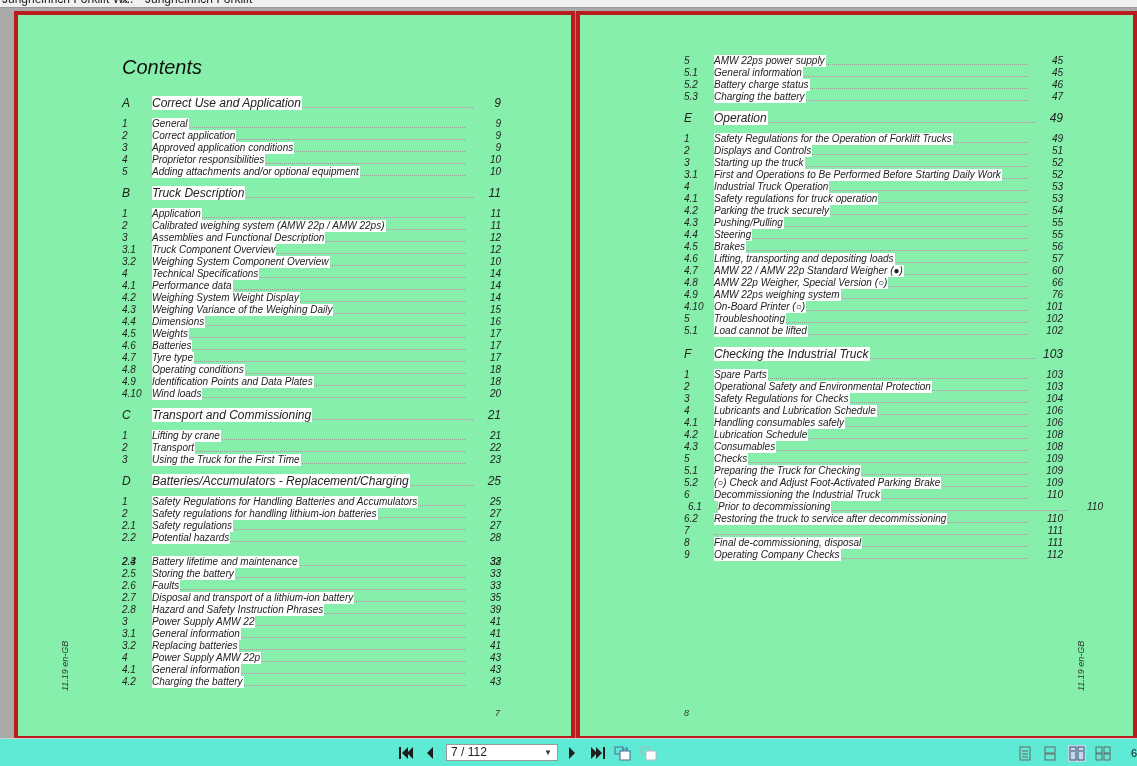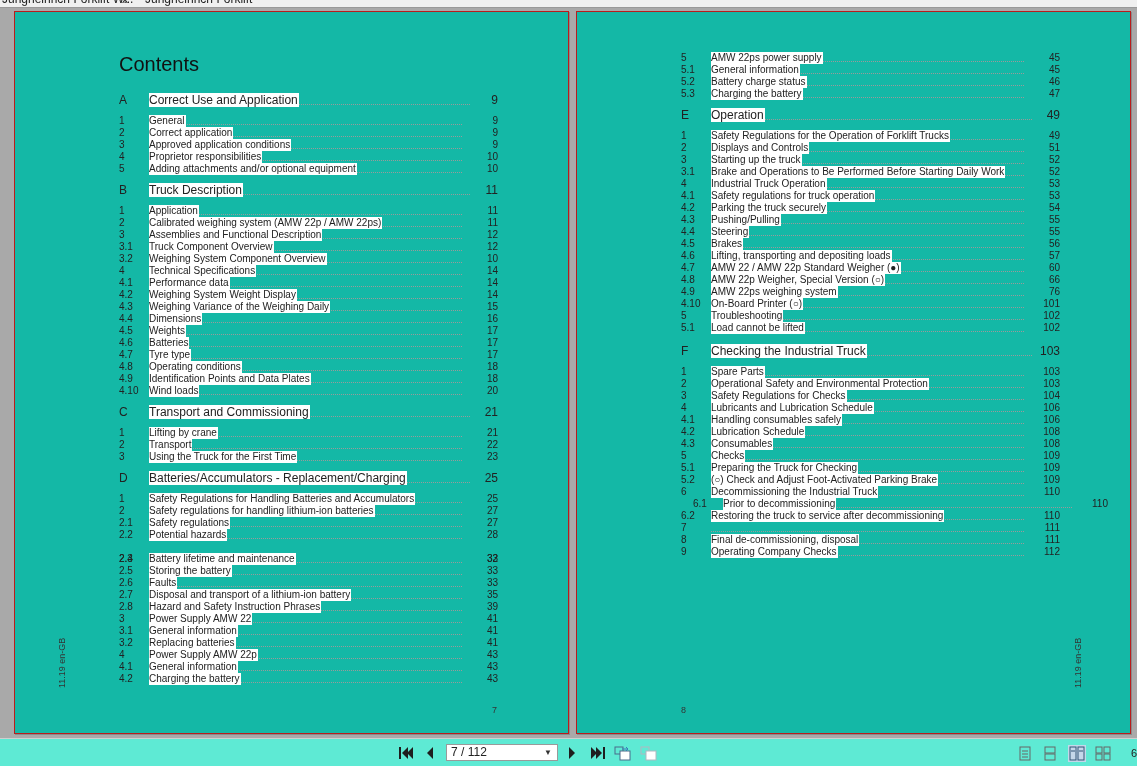--- a/index.html
+++ b/index.html
@@ -14,22 +14,22 @@
   }
   .tab {
     position:absolute; top:-8px; height:14px; font-size:12px; color:#222;
     white-space:nowrap; line-height:14px;
   }
   .tab-close { position:absolute; top:-8px; left:122px; font-size:12px; color:#222; line-height:14px; }
   .viewer {
     position:absolute; left:0; top:8px; width:1137px; height:728px; background:#a9a9a9;
   }
   .page {
-    position:absolute; top:3px; height:721px; background:#14b8a6;
-    border:1px solid #b91c1c; box-shadow: 1px 1px 0 #8a8a8a;
+    position:absolute; top:3px; height:721px; background:#86efac;
+    border:4px solid #b91c1c; box-shadow: 1px 1px 0 #8a8a8a; font-style: italic;
   }
   .page.left { left:14px; width:553px; }
   .page.right { left:576px; width:553px; }
   .toc-title {
     position:absolute; left:104px; top:41px; font-size:20px; color:#111;
   }
   .entries { position:absolute; }
   .entry {
     position:absolute; height:12px; font-size:10px; color:#222; line-height:12px;
     white-space:nowrap;
@@ -393,21 +393,21 @@
           <span class="pg">51</span>
         </div>
         <div class="entry" style="top: 142px; left: 0px; width: 379px;">
           <span class="num">3</span>
           <span class="label">Starting up the truck</span>
           <span class="dots"></span>
           <span class="pg">52</span>
         </div>
         <div class="entry" style="top: 154px; left: 0px; width: 379px;">
           <span class="num">3.1</span>
-          <span class="label">Brake and Operations to Be Performed Before Starting Daily Work</span>
+          <span class="label">First and Operations to Be Performed Before Starting Daily Work</span>
           <span class="dots"></span>
           <span class="pg">52</span>
         </div>
         <div class="entry" style="top: 166px; left: 0px; width: 379px;">
           <span class="num">4</span>
           <span class="label">Industrial Truck Operation</span>
           <span class="dots"></span>
           <span class="pg">53</span>
         </div>
         <div class="entry" style="top: 178px; left: 0px; width: 379px;">
@@ -547,21 +547,21 @@
           <span class="label">(○) Check and Adjust Foot-Activated Parking Brake</span>
           <span class="dots"></span>
           <span class="pg">109</span>
         </div>
         <div class="entry" style="top: 474px; left: 0px; width: 379px;">
           <span class="num">6</span>
           <span class="label">Decommissioning the Industrial Truck</span>
           <span class="dots"></span>
           <span class="pg">110</span>
         </div>
-        <div class="entry" style="top: 486px; left: 12px; width: 415px;">
+        <div class="entry" style="top: 486px; left: 4px; width: 415px;">
           <span class="num">6.1</span>
           <span class="label">Prior to decommissioning</span>
           <span class="dots"></span>
           <span class="pg">110</span>
         </div>
         <div class="entry" style="top: 498px; left: 0px; width: 379px;">
           <span class="num">6.2</span>
           <span class="label">Restoring the truck to service after decommissioning</span>
           <span class="dots"></span>
           <span class="pg">110</span>

